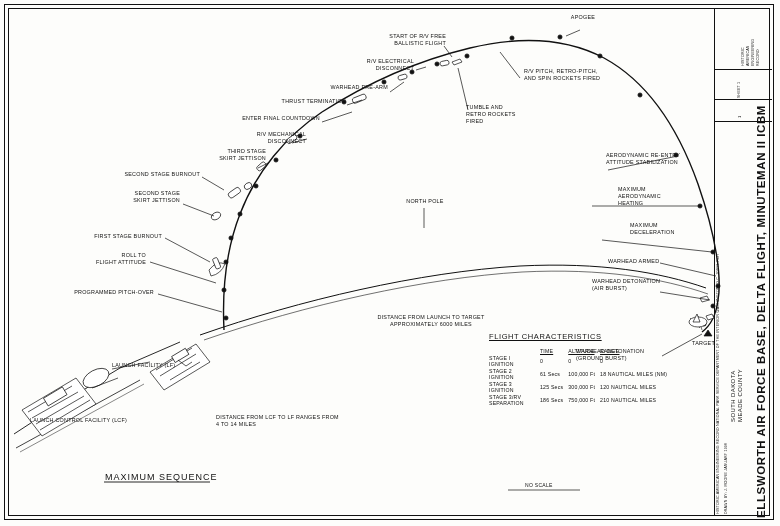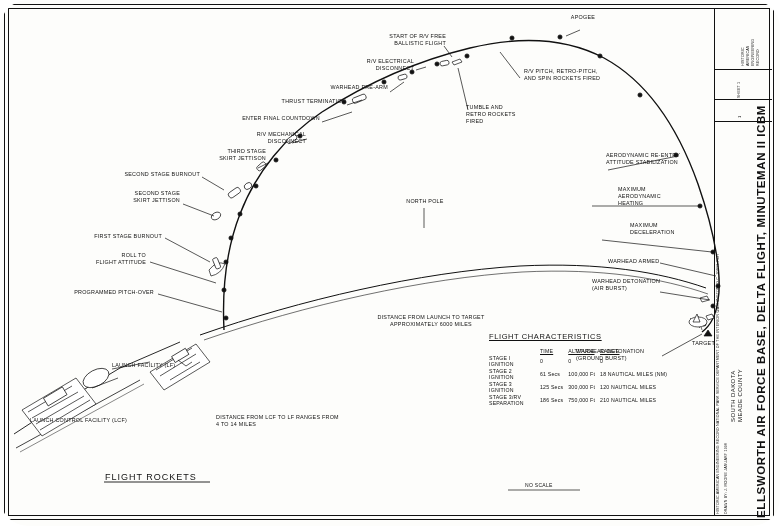--- a/index.html
+++ b/index.html
@@ -9,21 +9,20 @@
   }
   body {
     font-family: "Liberation Sans", sans-serif;
   }
   #sheet {
     position: relative;
     width: 780px;
     height: 526px;
     background: #fdfdfb;
     overflow: hidden;
-    border-radius: 28px;
   }
   .border-outer {
     position: absolute;
     left: 4px; top: 4px;
     width: 770px; height: 516px;
     border: 1.5px solid #111;
     box-sizing: border-box;
   }
   .border-inner {
     position: absolute;
@@ -349,21 +348,21 @@
       <tr>
         <td class="stage" style="white-space:pre-line;">STAGE 3/RV
 SEPARATION</td>
         <td>186 Secs</td>
         <td>750,000 Ft</td>
         <td>210 NAUTICAL MILES</td>
       </tr>
     </tbody>
   </table>
 
-  <div class="fs-label">FLIGHT ROCKETS</div>
+  <div class="fs-label">MAXIMUM SEQUENCE</div>
   <div class="noscale">NO SCALE</div>
 
   <div class="title-strip">
     <div class="strip-cell" style="top:0; height:62px;">
       <div class="vert-text tiny" style="left:26px; top:58px; transform:rotate(-90deg); text-align:left; line-height:5px; white-space:pre-line;">HISTORIC AMERICAN
 ENGINEERING RECORD</div>
     </div>
     <div class="strip-cell" style="top:62px; height:30px;">
       <div class="vert-text tiny" style="left:22px; top:28px; transform:rotate(-90deg);">SHEET 1</div>
     </div>

